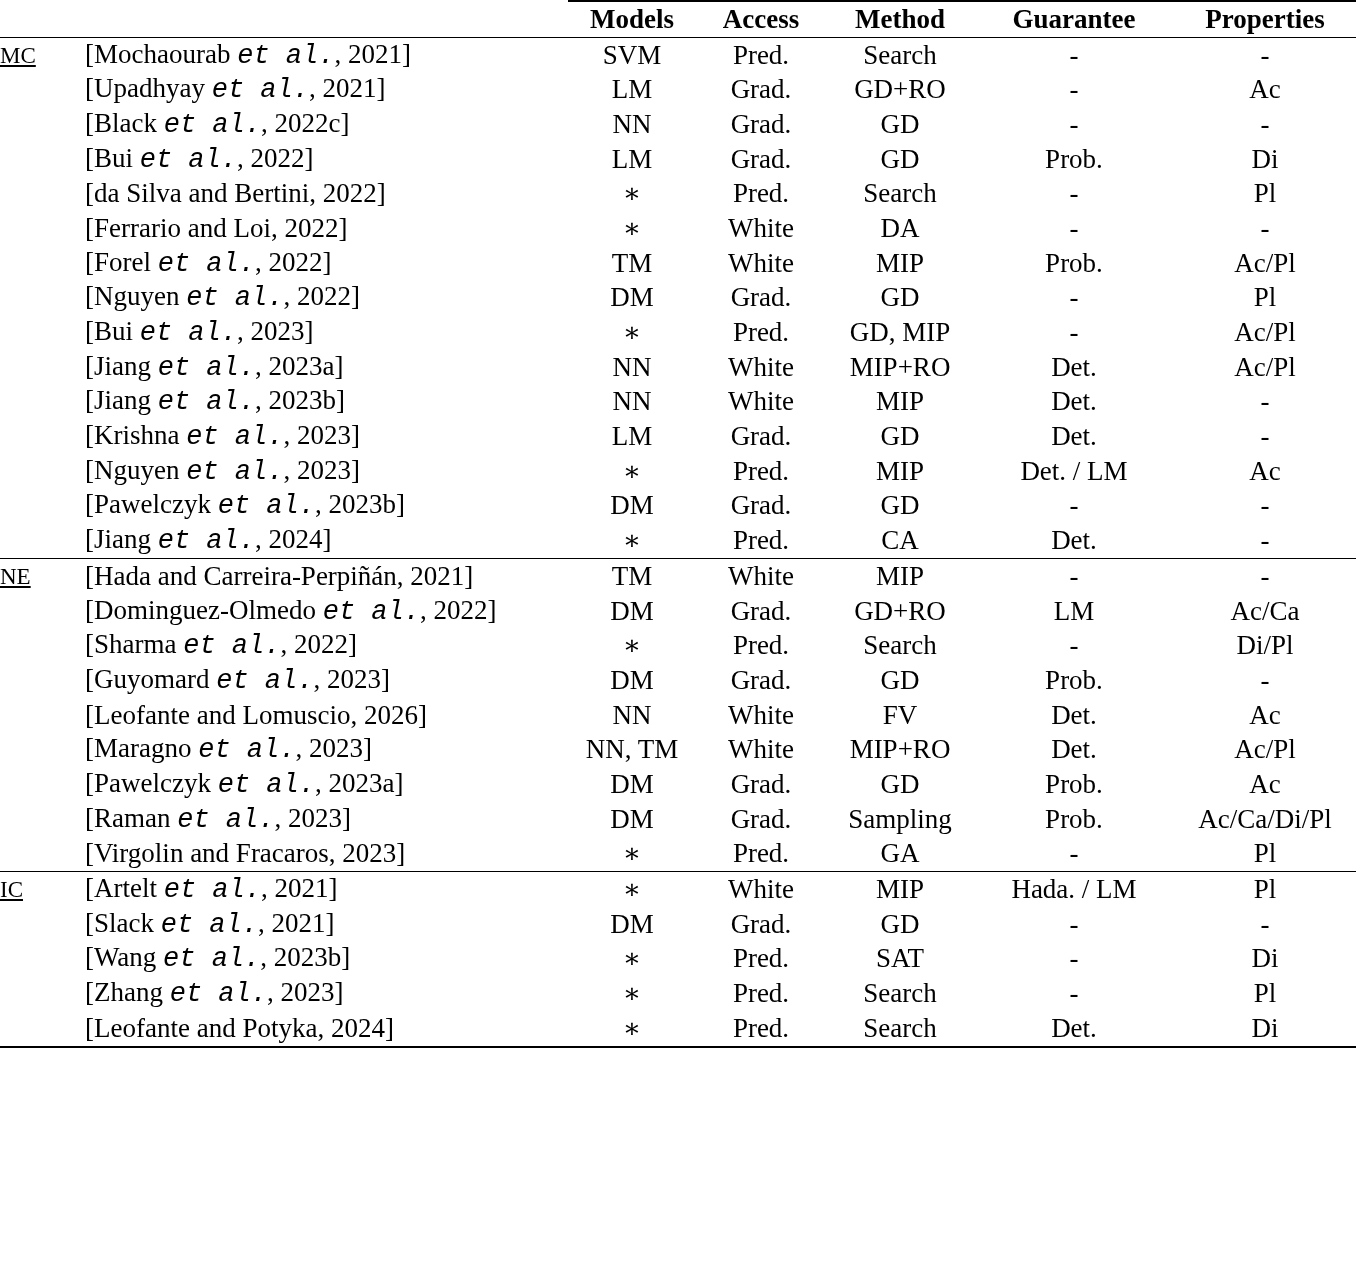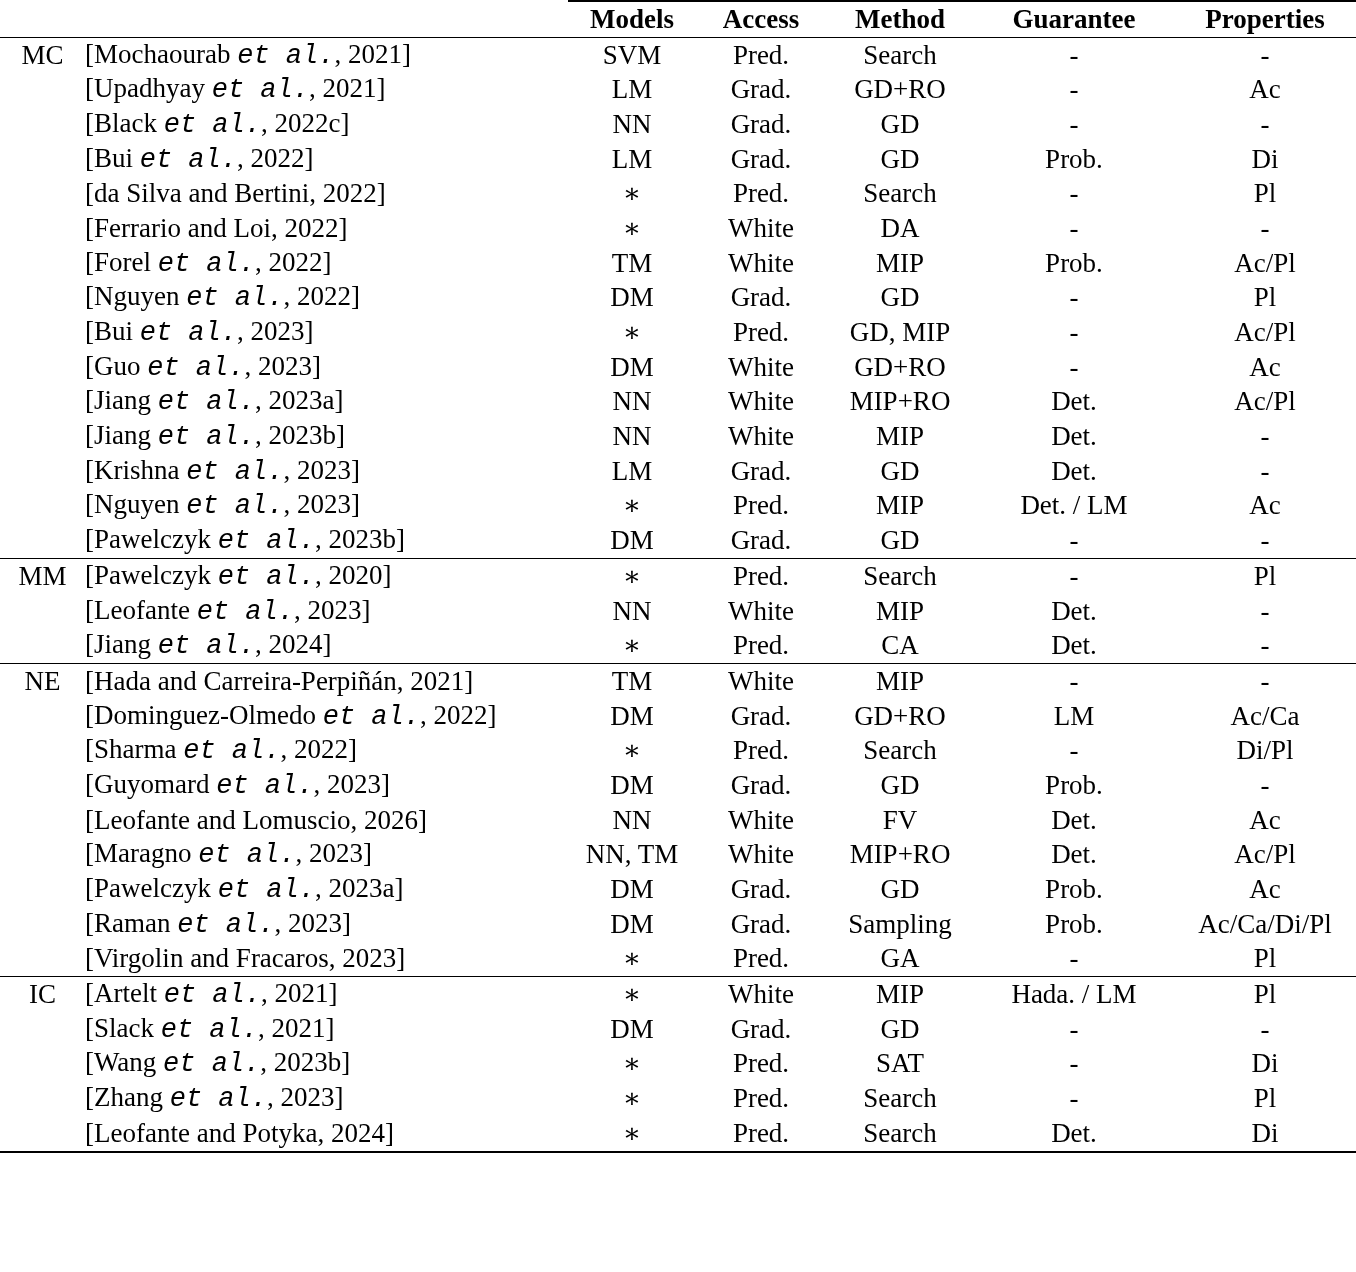--- a/index.html
+++ b/index.html
@@ -59,23 +59,24 @@
     border-top: 2.5px solid #000;
     border-bottom: 1.6px solid #000;
   }
   thead tr.head-row th.blankhead {
     border-bottom: 1.6px solid #000;
     border-top: none;
   }
 
   
   td.group {
-    text-align: center;
+    text-align: left;
     padding-right: 14px;
-    font-size: 27px;
+    font-size: 23px;
+    text-decoration: underline;
   }
   td.ref {
     text-align: left;
     padding-left: 0px;
     font-size: 27px;
   }
   td.val {
     text-align: center;
     font-size: 27px;
   }
@@ -189,29 +190,20 @@
           <td class="group"></td>
           <td class="ref">[Bui <span class="ital">et al.</span>, 2023]</td>
           <td class="val">∗</td>
           <td class="val">Pred.</td>
           <td class="val">GD, MIP</td>
           <td class="val">-</td>
           <td class="prop">Ac/Pl</td>
         </tr>
         <tr>
           <td class="group"></td>
-          <td class="ref">[Guo <span class="ital">et al.</span>, 2023]</td>
-          <td class="val">DM</td>
-          <td class="val">White</td>
-          <td class="val">GD+RO</td>
-          <td class="val">-</td>
-          <td class="prop">Ac</td>
-        </tr>
-        <tr>
-          <td class="group"></td>
           <td class="ref">[Jiang <span class="ital">et al.</span>, 2023a]</td>
           <td class="val">NN</td>
           <td class="val">White</td>
           <td class="val">MIP+RO</td>
           <td class="val">Det.</td>
           <td class="prop">Ac/Pl</td>
         </tr>
         <tr>
           <td class="group"></td>
           <td class="ref">[Jiang <span class="ital">et al.</span>, 2023b]</td>
@@ -239,38 +231,20 @@
           <td class="val">Det. / LM</td>
           <td class="prop">Ac</td>
         </tr>
         <tr>
           <td class="group"></td>
           <td class="ref">[Pawelczyk <span class="ital">et al.</span>, 2023b]</td>
           <td class="val">DM</td>
           <td class="val">Grad.</td>
           <td class="val">GD</td>
           <td class="val">-</td>
-          <td class="prop">-</td>
-        </tr>
-        <tr class="sec-start">
-          <td class="group">MM</td>
-          <td class="ref">[Pawelczyk <span class="ital">et al.</span>, 2020]</td>
-          <td class="val">∗</td>
-          <td class="val">Pred.</td>
-          <td class="val">Search</td>
-          <td class="val">-</td>
-          <td class="prop">Pl</td>
-        </tr>
-        <tr>
-          <td class="group"></td>
-          <td class="ref">[Leofante <span class="ital">et al.</span>, 2023]</td>
-          <td class="val">NN</td>
-          <td class="val">White</td>
-          <td class="val">MIP</td>
-          <td class="val">Det.</td>
           <td class="prop">-</td>
         </tr>
         <tr>
           <td class="group"></td>
           <td class="ref">[Jiang <span class="ital">et al.</span>, 2024]</td>
           <td class="val">∗</td>
           <td class="val">Pred.</td>
           <td class="val">CA</td>
           <td class="val">Det.</td>
           <td class="prop">-</td>

